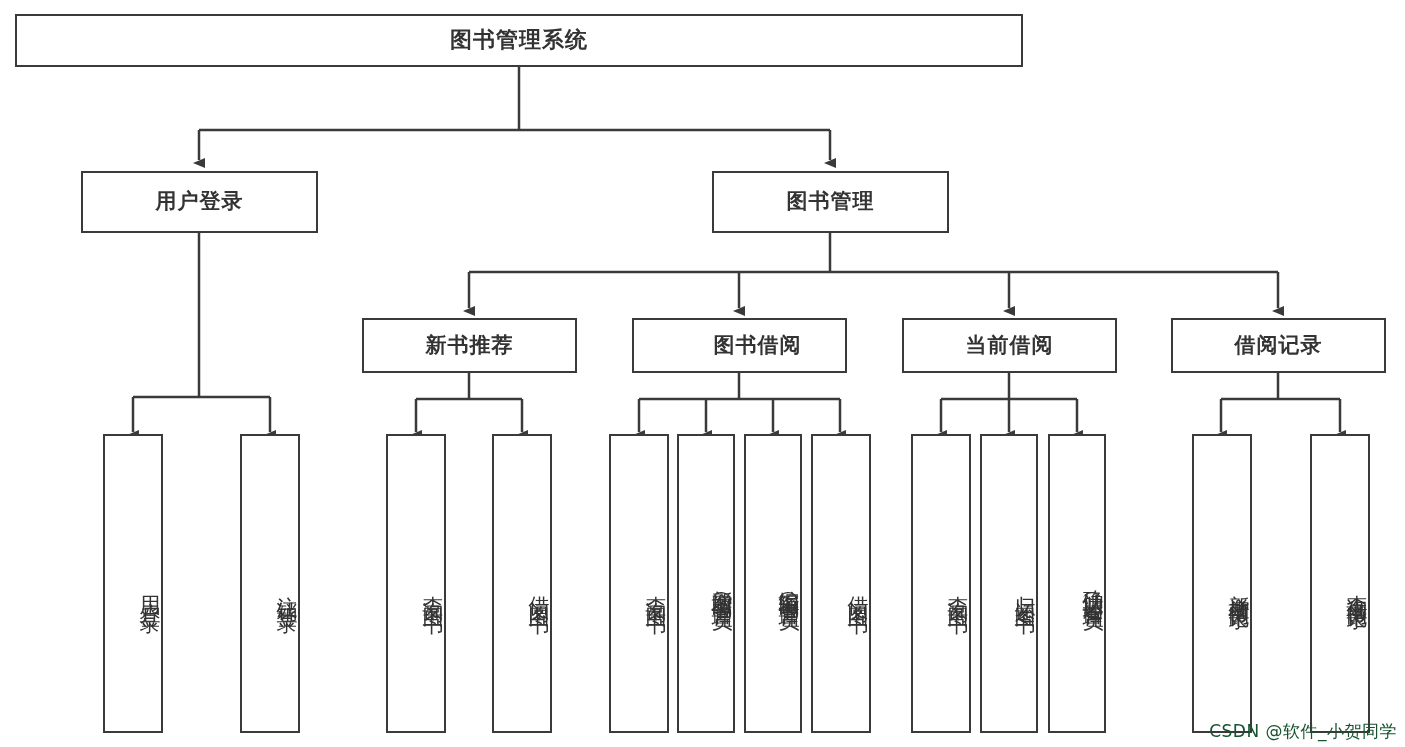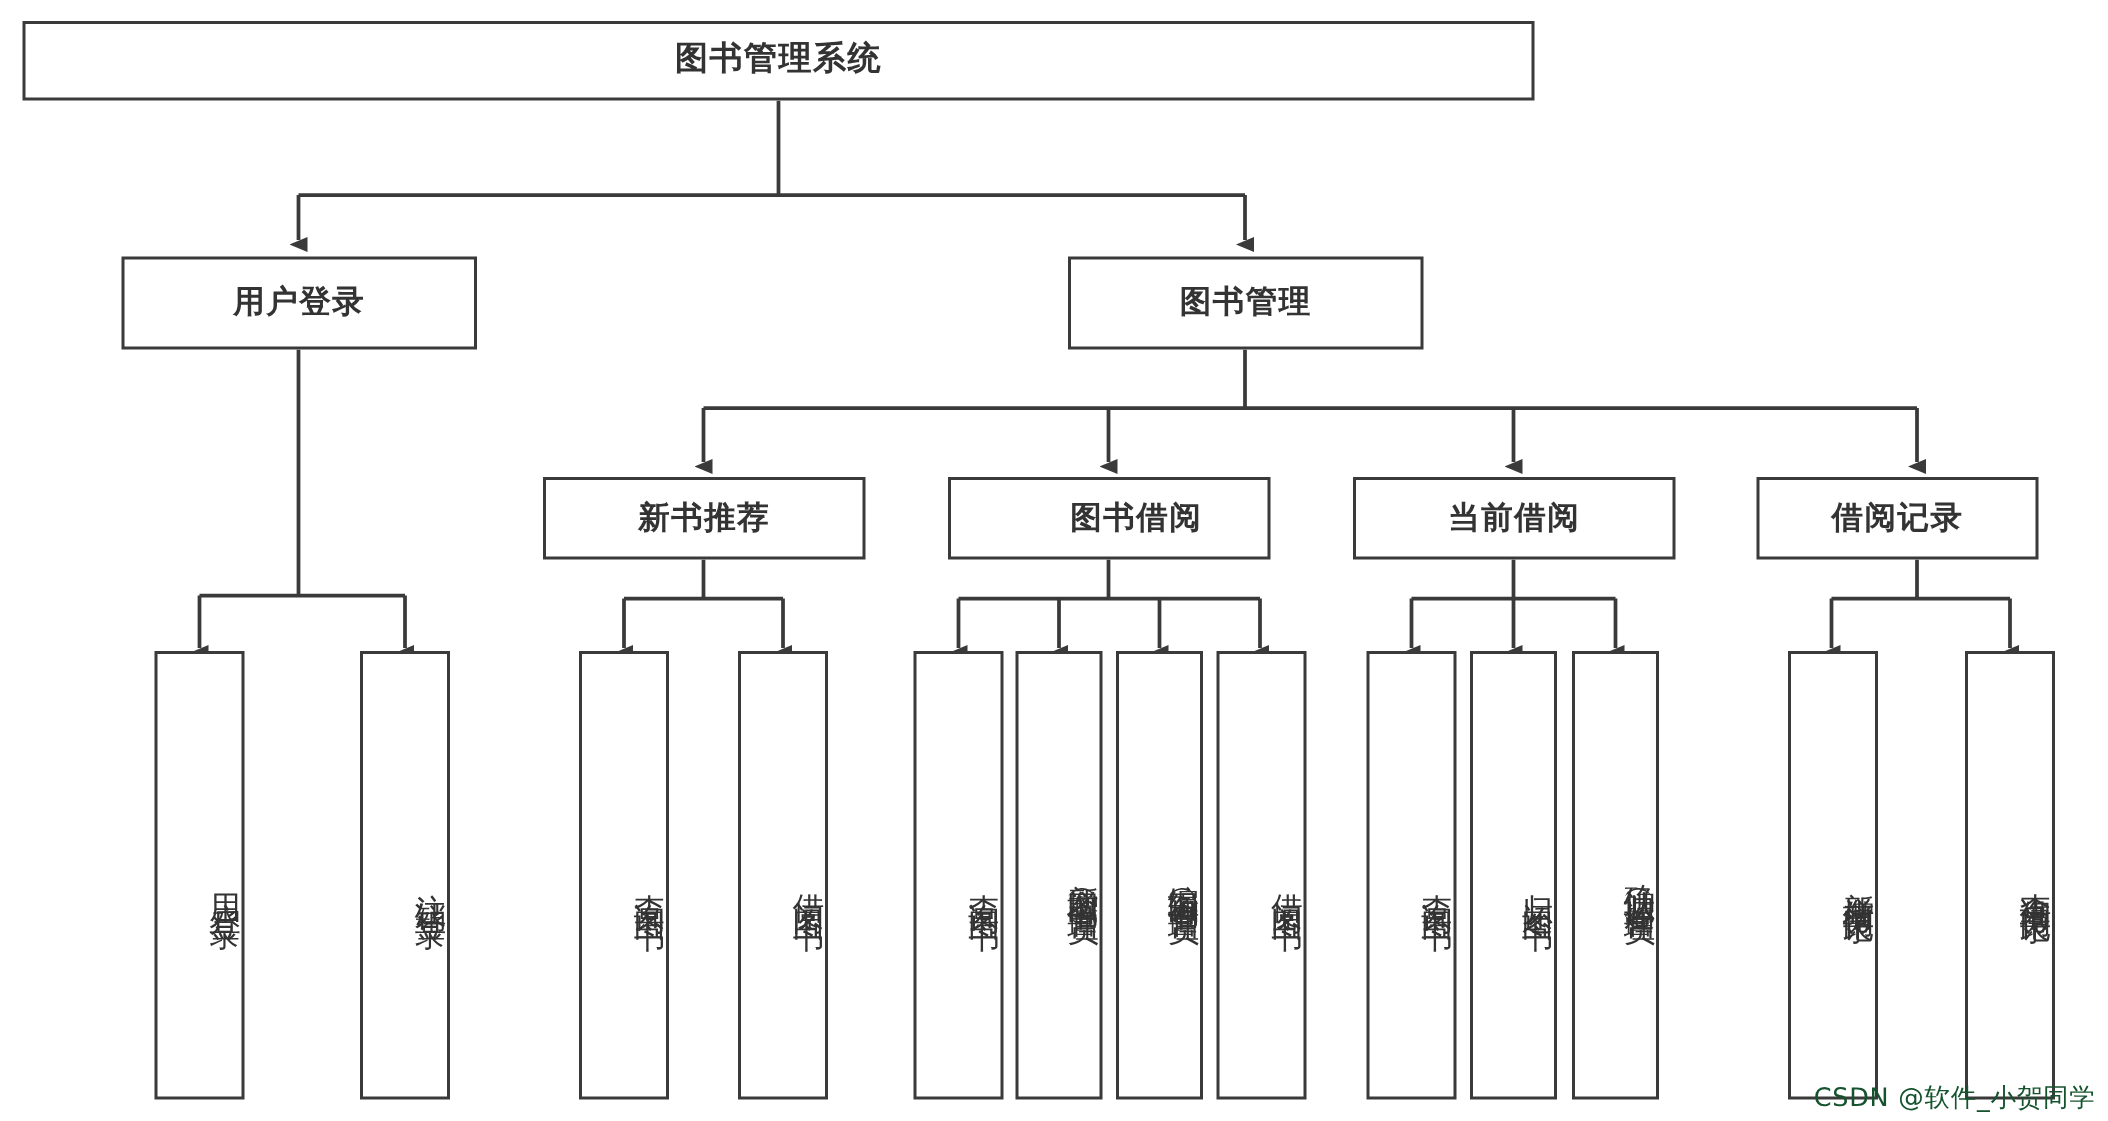--- a/index.html
+++ b/index.html
@@ -138,21 +138,21 @@
 
   <div class="node node-h" style="left:362px; top:318px; width:215px; height:55px;">
     <span>新书推荐</span>
   </div>
   <div class="node node-h" style="left:632px; top:318px; width:215px; height:55px;padding-left:36px;">
     <span>图书借阅</span>
   </div>
   <div class="node node-h" style="left:902px; top:318px; width:215px; height:55px;">
     <span>当前借阅</span>
   </div>
-  <div class="node node-h" style="left:1171px; top:318px; width:188px; height:55px;">
+  <div class="node node-h" style="left:1171px; top:318px; width:215px; height:55px;">
     <span>借阅记录</span>
   </div>
 
   <div class="node node-v" style="left:103px; top:434px; width:60px; height:299px;">
     <span>用户登录</span>
   </div>
   <div class="node node-v" style="left:240px; top:434px; width:60px; height:299px;">
     <span>注销登录</span>
   </div>
 

